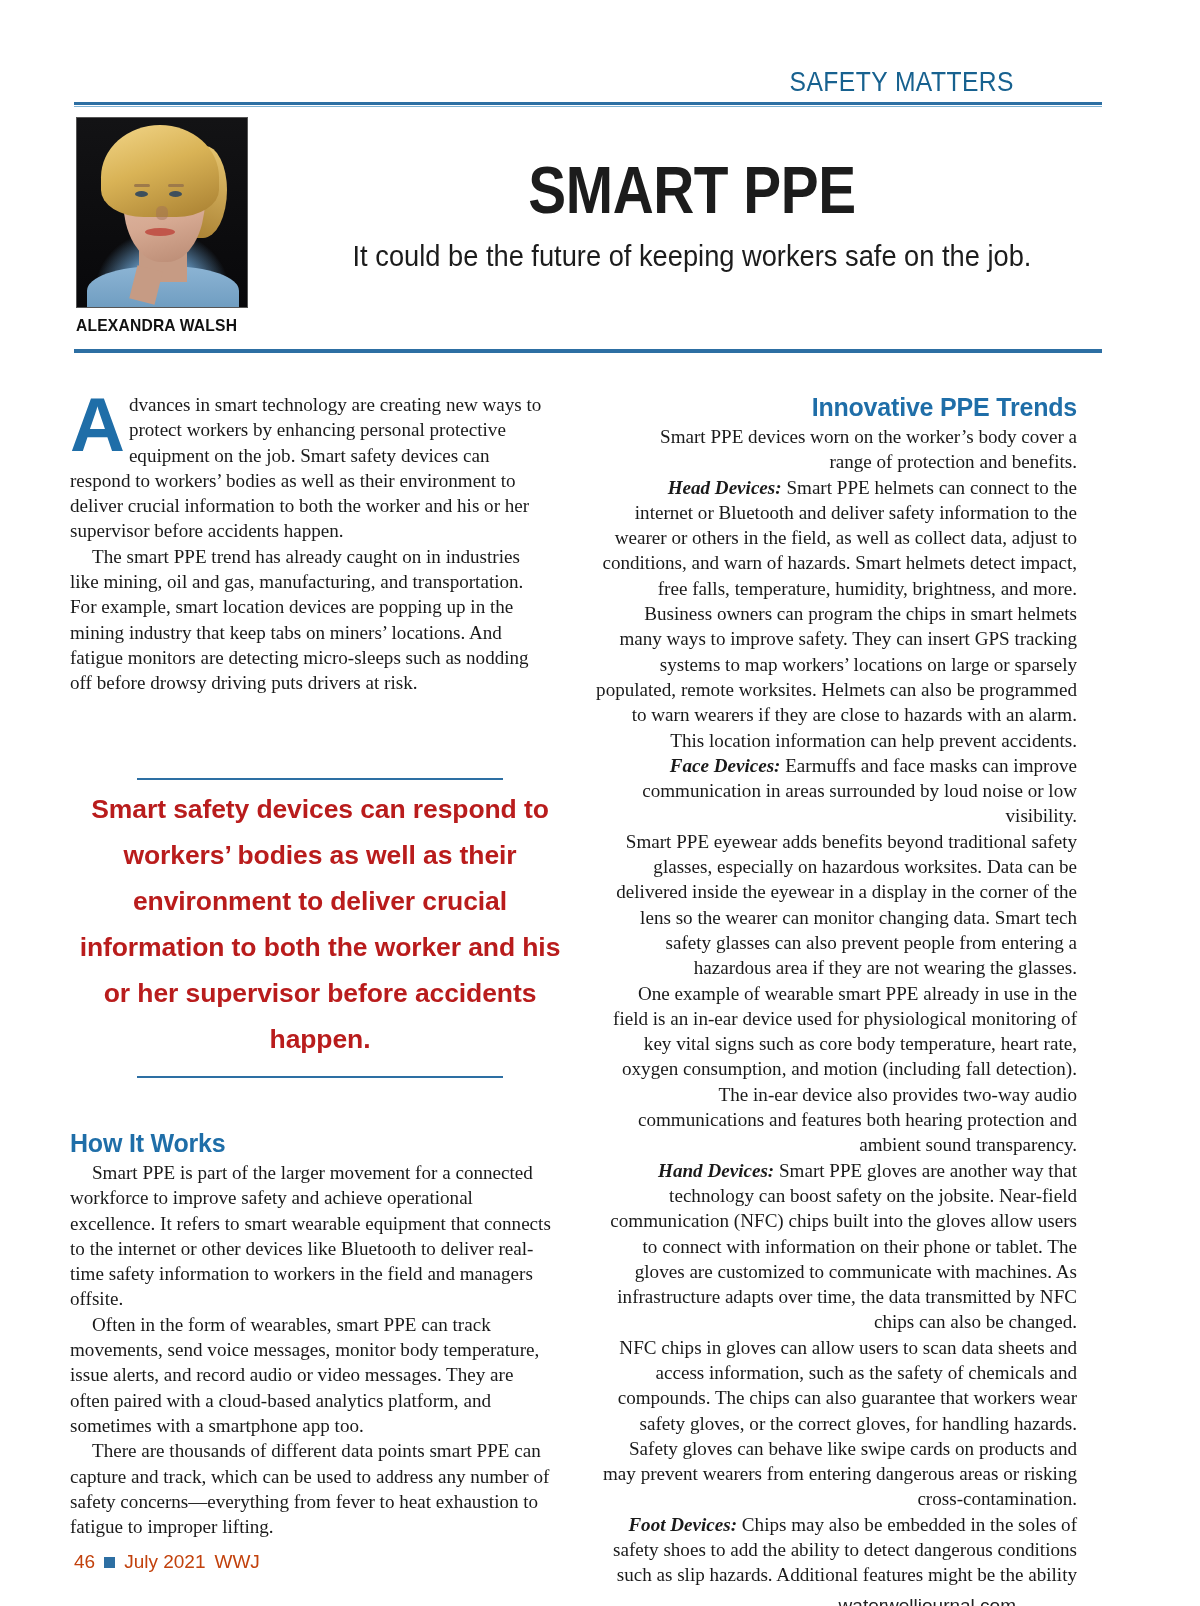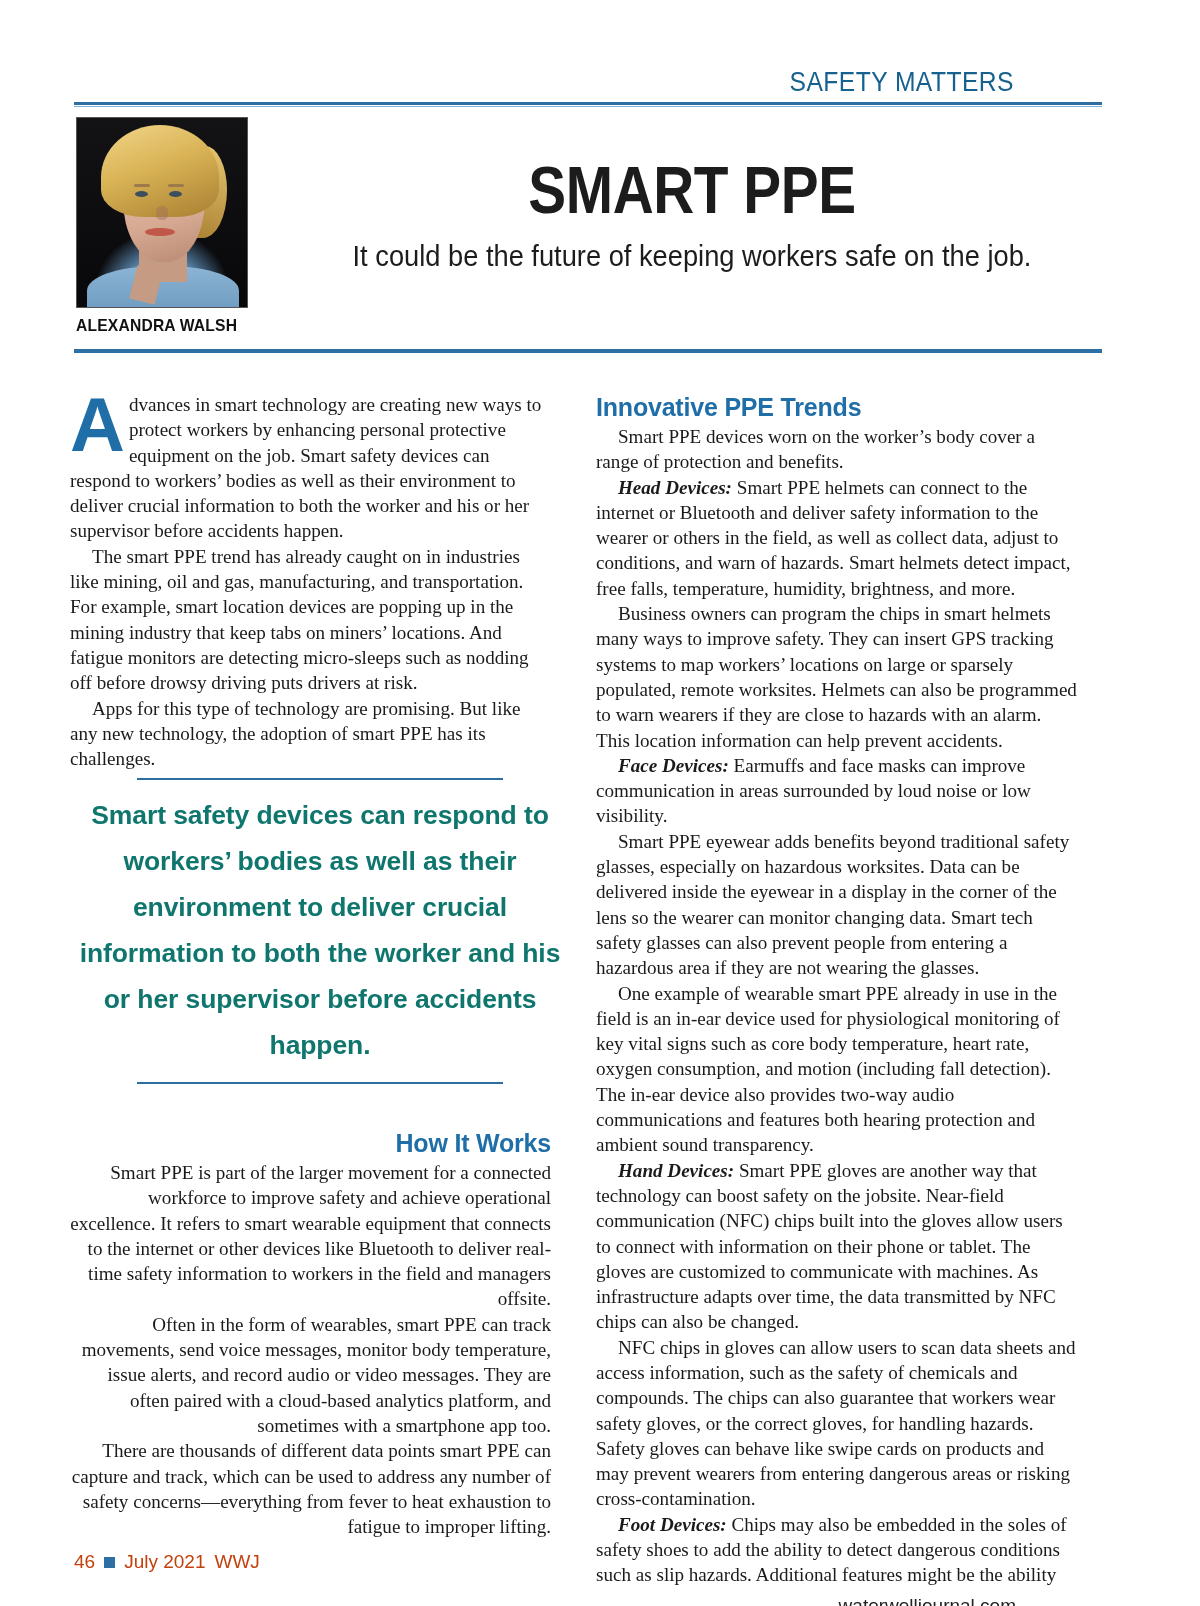--- a/index.html
+++ b/index.html
@@ -200,21 +200,21 @@
   
   .col {
     position: absolute;
     top: 392px;
     width: 481px;
     font-size: 19.1px;
     line-height: 25.3px;
     text-align: left;
   }
   .col.left  { left: 70px; }
-  .col.right { left: 596px; }
+  .col.right { left: 596px; text-align: right; }
 
   .col p {
     margin: 0;
     text-indent: 22px;
   }
   .col p.noindent { text-indent: 0; }
 
   .dropcap-para {
     position: relative;
   }
@@ -256,22 +256,22 @@
     width: 366px;
     height: 2px;
     background: #2d6fa3;
     margin: 0 auto;
   }
   .pq-text {
     font-family: "Liberation Sans", sans-serif;
     font-weight: bold;
     font-size: 26.5px;
     line-height: 46px;
-    color: #0f766e;
-    padding: 12px 0 14px 0;
+    color: #b91c1c;
+    padding: 6px 0 14px 0;
     letter-spacing: -0.1px;
   }
 
   
   .footer-left {
     position: absolute;
     left: 74px;
     top: 1551px;
     font-family: "Liberation Sans", sans-serif;
     font-size: 19px;
@@ -326,30 +326,29 @@
     <div class="author-name">ALEXANDRA WALSH</div>
   </div>
 
   <div class="headline">SMART PPE</div>
   <div class="deck">It could be the future of keeping workers safe on the job.</div>
   <div class="rule-under-head"></div>
 
   <div class="col left">
     <p class="dropcap-para noindent"><span class="dropcap">A</span><span>dvances in smart technology are creating new ways to protect workers by enhancing personal protective equipment on the job. Smart safety devices can respond to workers’ bodies as well as their environment to deliver crucial information to both the worker and his or her supervisor before accidents happen.</span></p>
     <p>The smart PPE trend has already caught on in industries like mining, oil and gas, manufacturing, and transportation. For example, smart location devices are popping up in the mining industry that keep tabs on miners’ locations. And fatigue monitors are detecting micro-sleeps such as nodding off before drowsy driving puts drivers at risk.</p>
-    <p>Apps for this type of technology are promising. But like any new technology, the adoption of smart PPE has its challenges.</p>
   </div>
 
   <div class="pullquote-wrap">
     <div class="pq-rule"></div>
     <div class="pq-text">Smart safety devices can respond to workers’ bodies as well as their environment to deliver crucial information to both the worker and his or her supervisor before accidents happen.</div>
     <div class="pq-rule"></div>
   </div>
 
-  <div class="col left" style="top:1128px;text-align:right;">
+  <div class="col left" style="top:1128px;">
     <div class="sec-head">How It Works</div>
     <p>Smart PPE is part of the larger movement for a connected workforce to improve safety and achieve operational excellence. It refers to smart wearable equipment that connects to the internet or other devices like Bluetooth to deliver real-time safety information to workers in the field and managers offsite.</p>
     <p>Often in the form of wearables, smart PPE can track movements, send voice messages, monitor body temperature, issue alerts, and record audio or video messages. They are often paired with a cloud-based analytics platform, and sometimes with a smartphone app too.</p>
     <p>There are thousands of different data points smart PPE can capture and track, which can be used to address any number of safety concerns—everything from fever to heat exhaustion to fatigue to improper lifting.</p>
   </div>
 
   <div class="col right">
     <div class="sec-head">Innovative PPE Trends</div>
     <p>Smart PPE devices worn on the worker’s body cover a range of protection and benefits.</p>
     <p><span class="runin">Head Devices:</span><span> Smart PPE helmets can connect to the internet or Bluetooth and deliver safety information to the wearer or others in the field, as well as collect data, adjust to conditions, and warn of hazards. Smart helmets detect impact, free falls, temperature, humidity, brightness, and more.</span></p>

